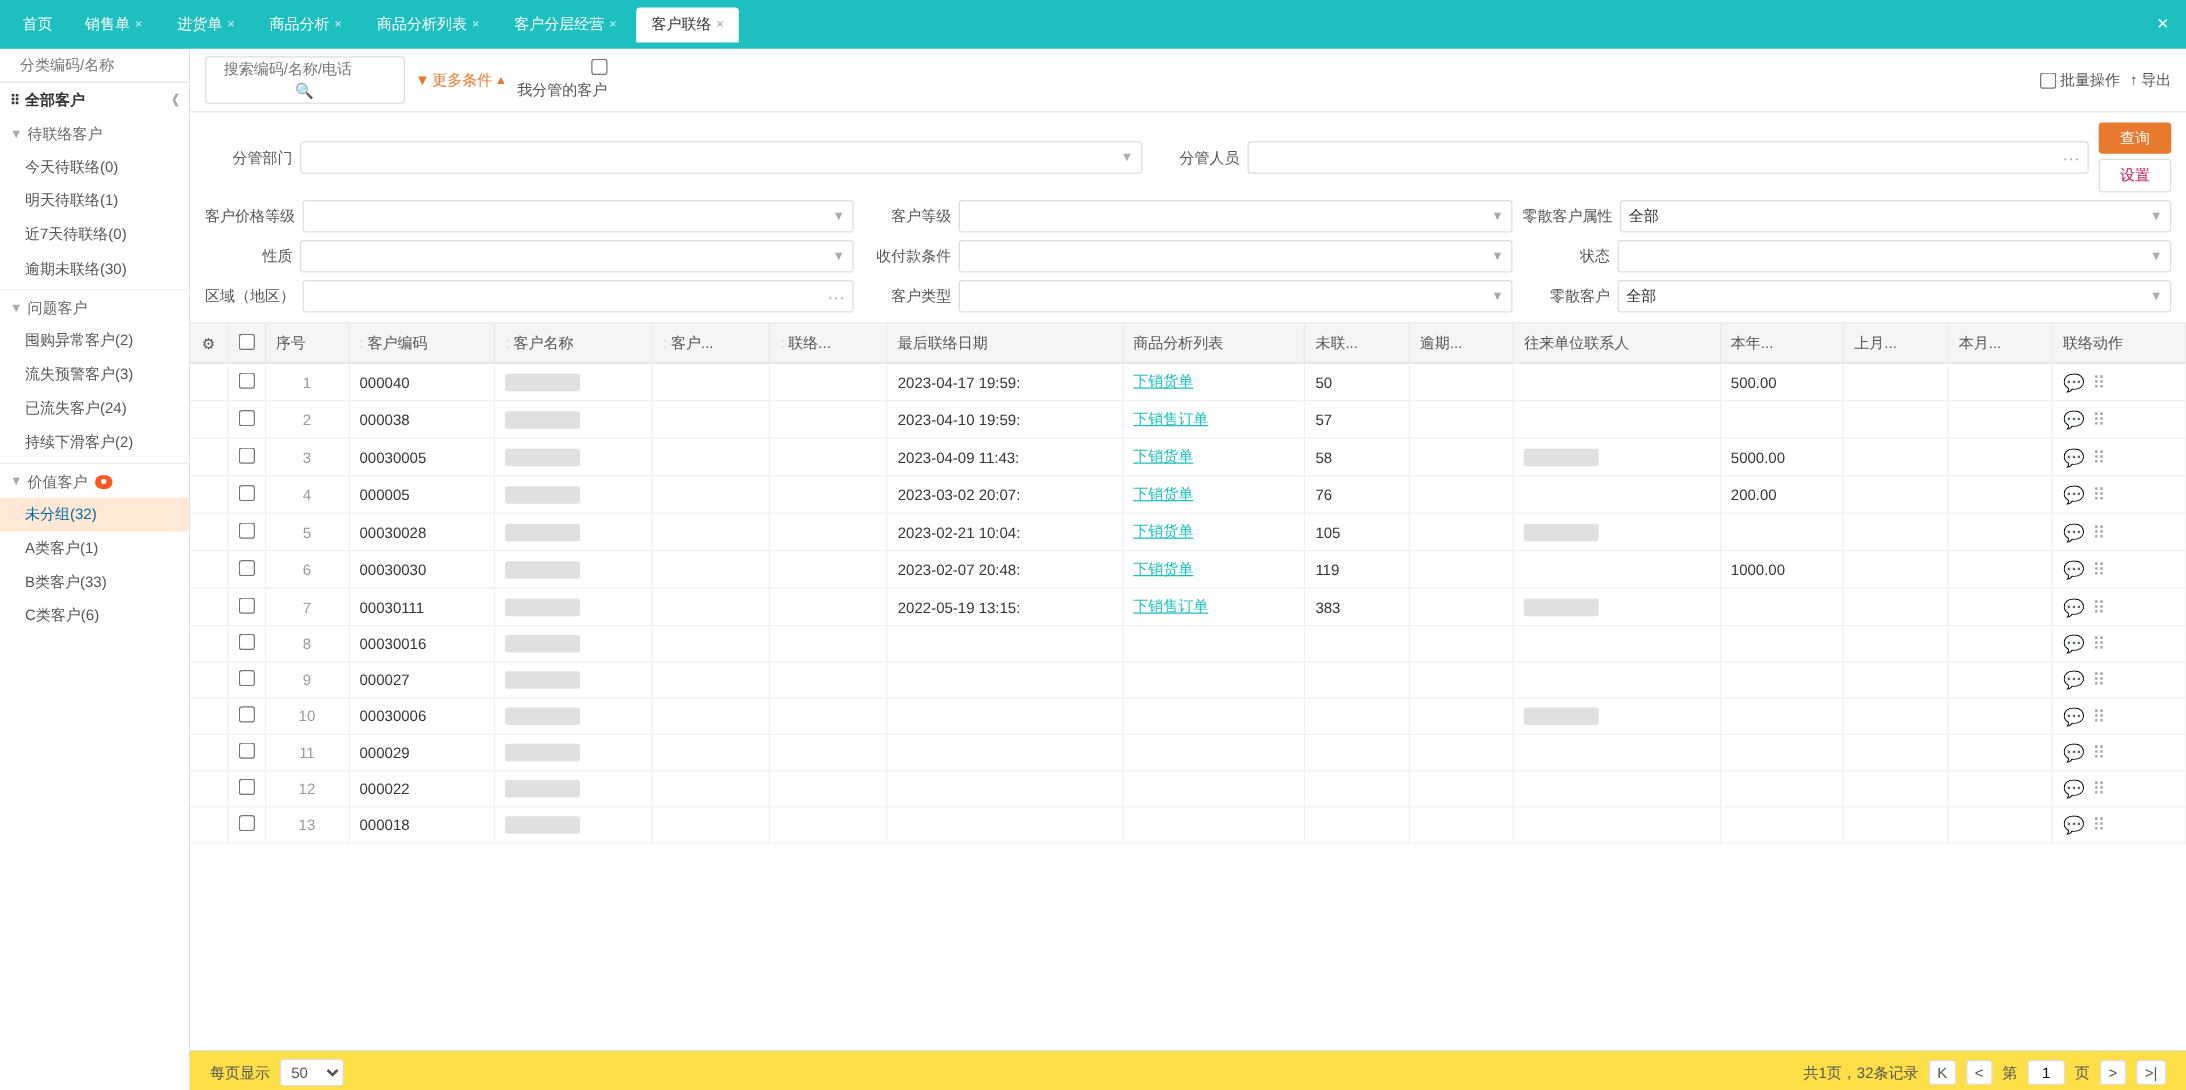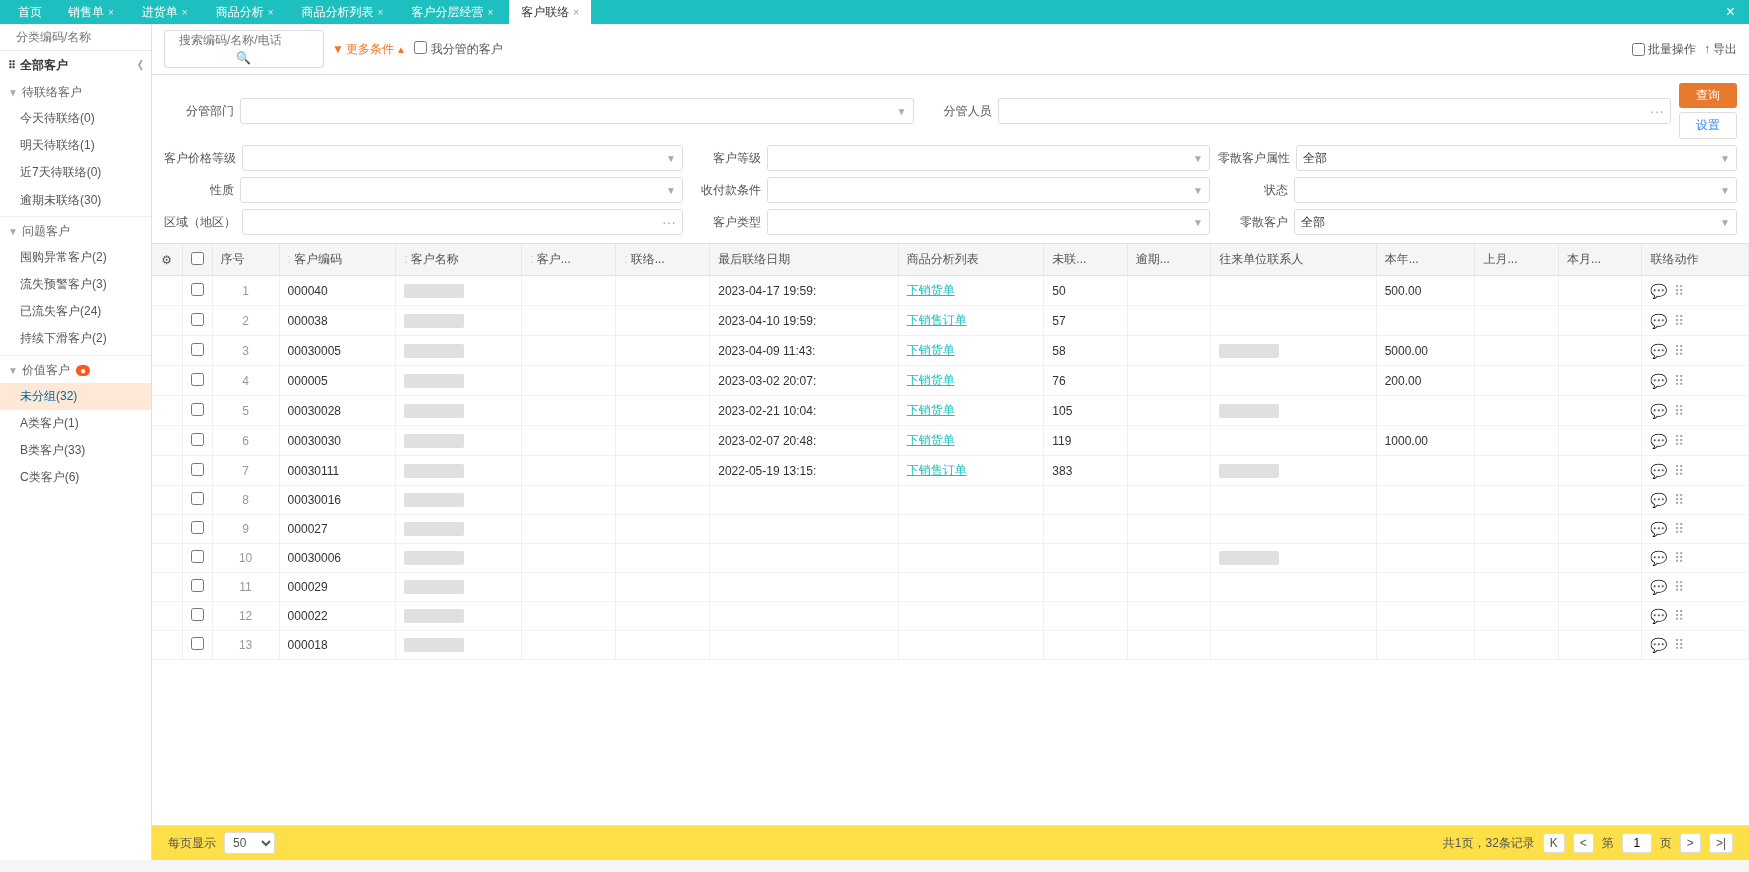--- a/index.html
+++ b/index.html
@@ -3,21 +3,21 @@
   <meta charset="utf-8">
   <style>
     * { box-sizing: border-box; margin: 0; padding: 0; font-family: "Microsoft YaHei", Arial, sans-serif; font-size: 12px; }
     body { background: #f5f5f5; overflow: hidden; }
 
     
     .top-nav {
       display: flex;
       align-items: center;
       background: #1dbfbf;
-      height: 24px;
+      height: 39px;
       padding: 0 8px;
       gap: 4px;
     }
     .nav-tab {
       display: flex;
       align-items: center;
       padding: 0 12px;
       height: 28px;
       color: #fff;
       cursor: pointer;
@@ -151,24 +151,25 @@
     .more-conditions {
       display: flex;
       align-items: center;
       color: #e87a2e;
       cursor: pointer;
       gap: 2px;
       font-size: 12px;
     }
     .my-customers {
       display: flex;
-      align-items: flex-start;
+      align-items: flex-end;
       gap: 4px;
       color: #555;
       cursor: pointer;
+      flex-direction: column;
     }
     .filter-spacer { flex: 1; }
     .batch-btn {
       display: flex;
       align-items: center;
       gap: 3px;
       color: #555;
       cursor: pointer;
       font-size: 12px;
     }
@@ -243,21 +244,21 @@
       background: #e87a2e;
       color: #fff;
       border: none;
       border-radius: 3px;
       padding: 4px 16px;
       cursor: pointer;
       font-size: 12px;
     }
     .btn-reset {
       background: #fff;
-      color: #3b82f6;
+      color: #be185d;
       border: 1px solid #ddd;
       border-radius: 3px;
       padding: 4px 16px;
       cursor: pointer;
       font-size: 12px;
     }
     .three-dots { color: #aaa; font-size: 14px; cursor: pointer; }
 
     
     .table-container {

